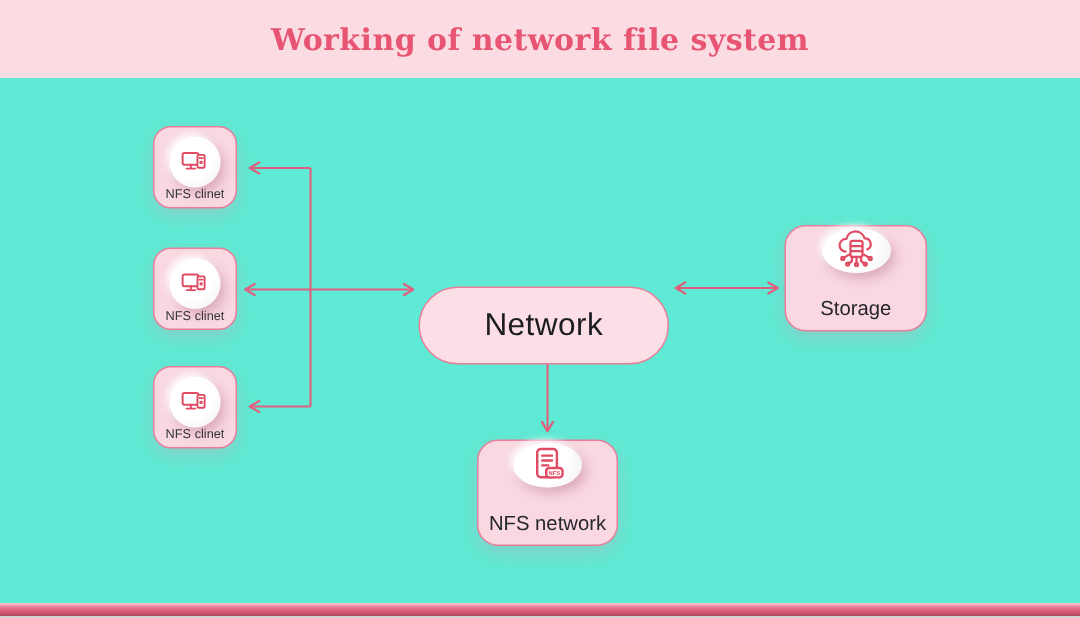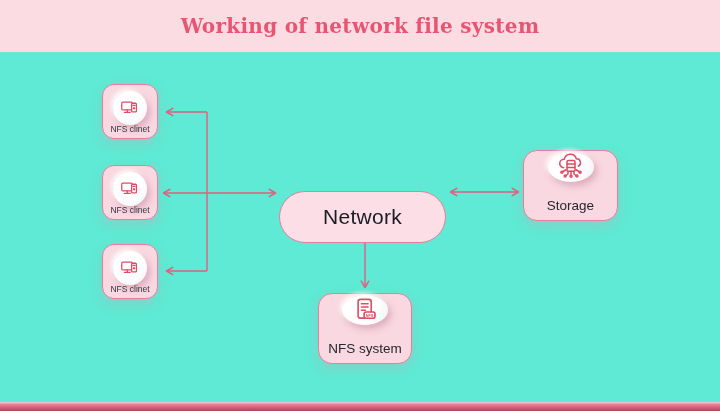--- a/index.html
+++ b/index.html
@@ -153,18 +153,18 @@
     <div class="icon-circle large">
       <svg width="30" height="30" viewBox="0 0 24 24" fill="none" stroke="#e14a63" stroke-width="1.3" stroke-linecap="round" stroke-linejoin="round">
         <rect x="6.5" y="3.5" width="10.5" height="15" rx="2" fill="#ffffff"></rect>
         <path d="M9.2 7 h5.2"></path>
           <path d="M9.2 9.6 h5.2"></path>
           <path d="M9.2 12.2 h3.2"></path>
         <rect x="11.3" y="13.6" width="8.7" height="5" rx="1.6" fill="#ffffff"></rect>
         <text x="15.65" y="17.3" text-anchor="middle" font-family="Liberation Sans, sans-serif" font-size="3.1" font-weight="bold" fill="#e14a63" stroke="none">NFS</text>
       </svg>
     </div>
-    <div class="big-label">NFS system</div>
+    <div class="big-label">NFS network</div>
   </div>
 
   <div class="footer-bar"></div>
 
 </div>
 
 </body></html>

